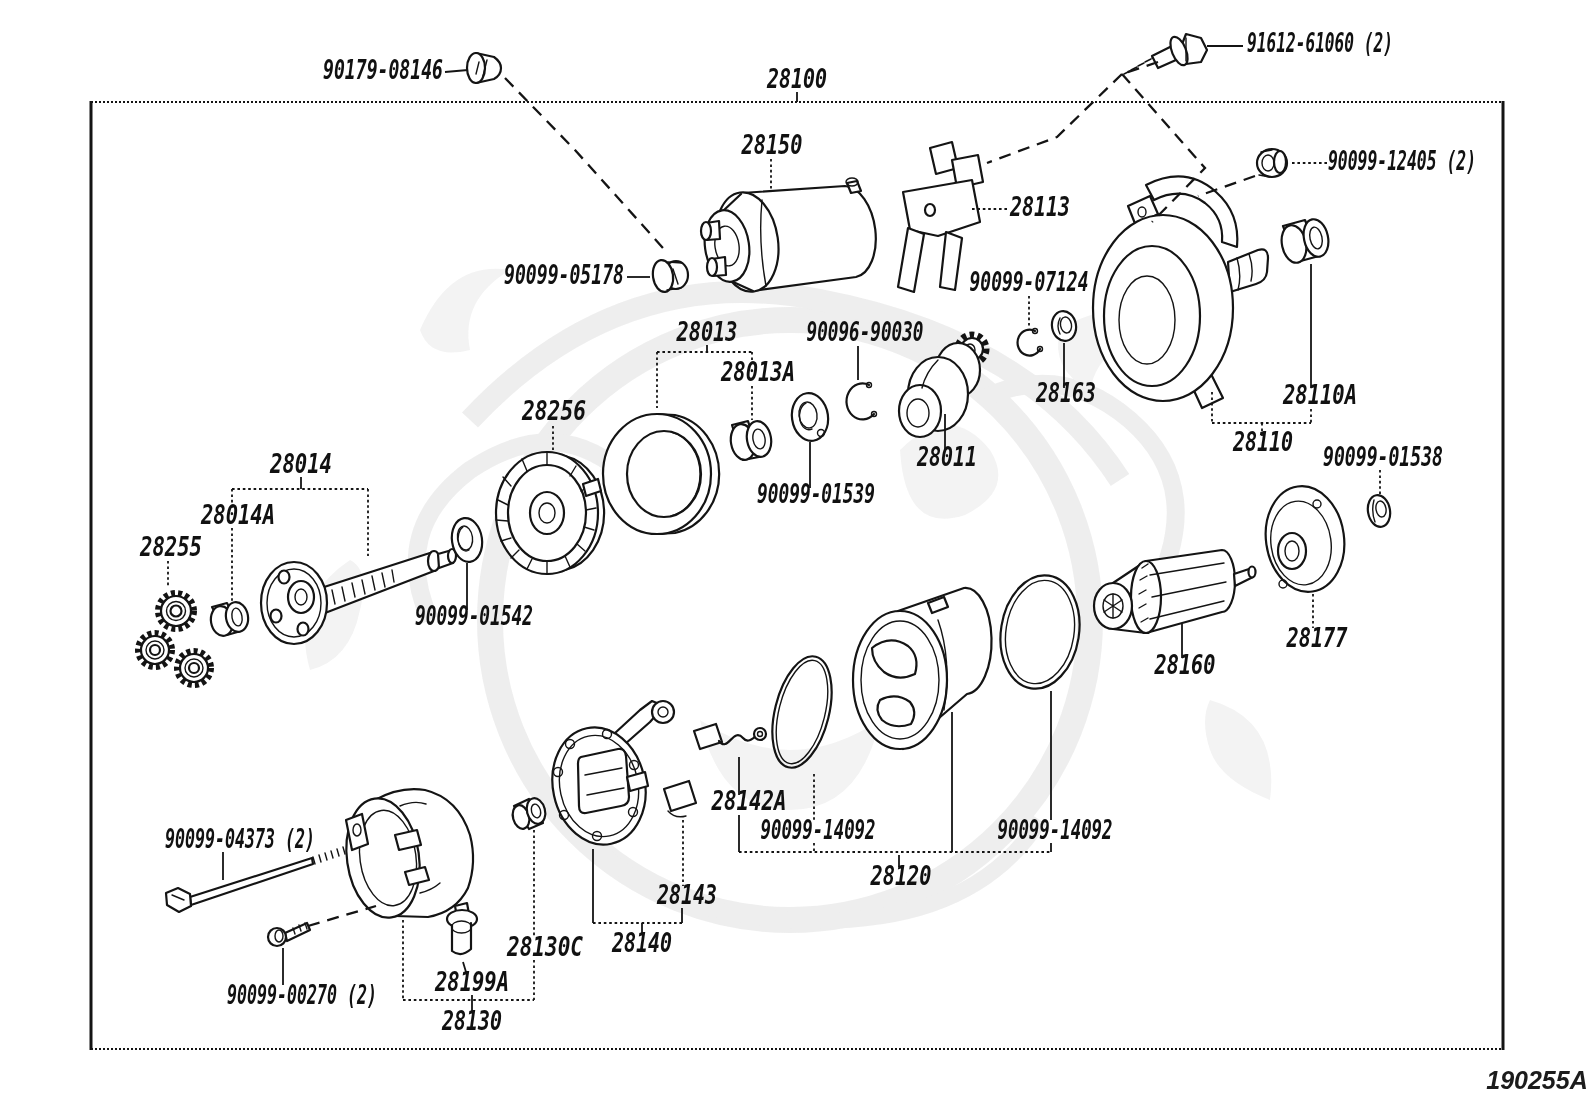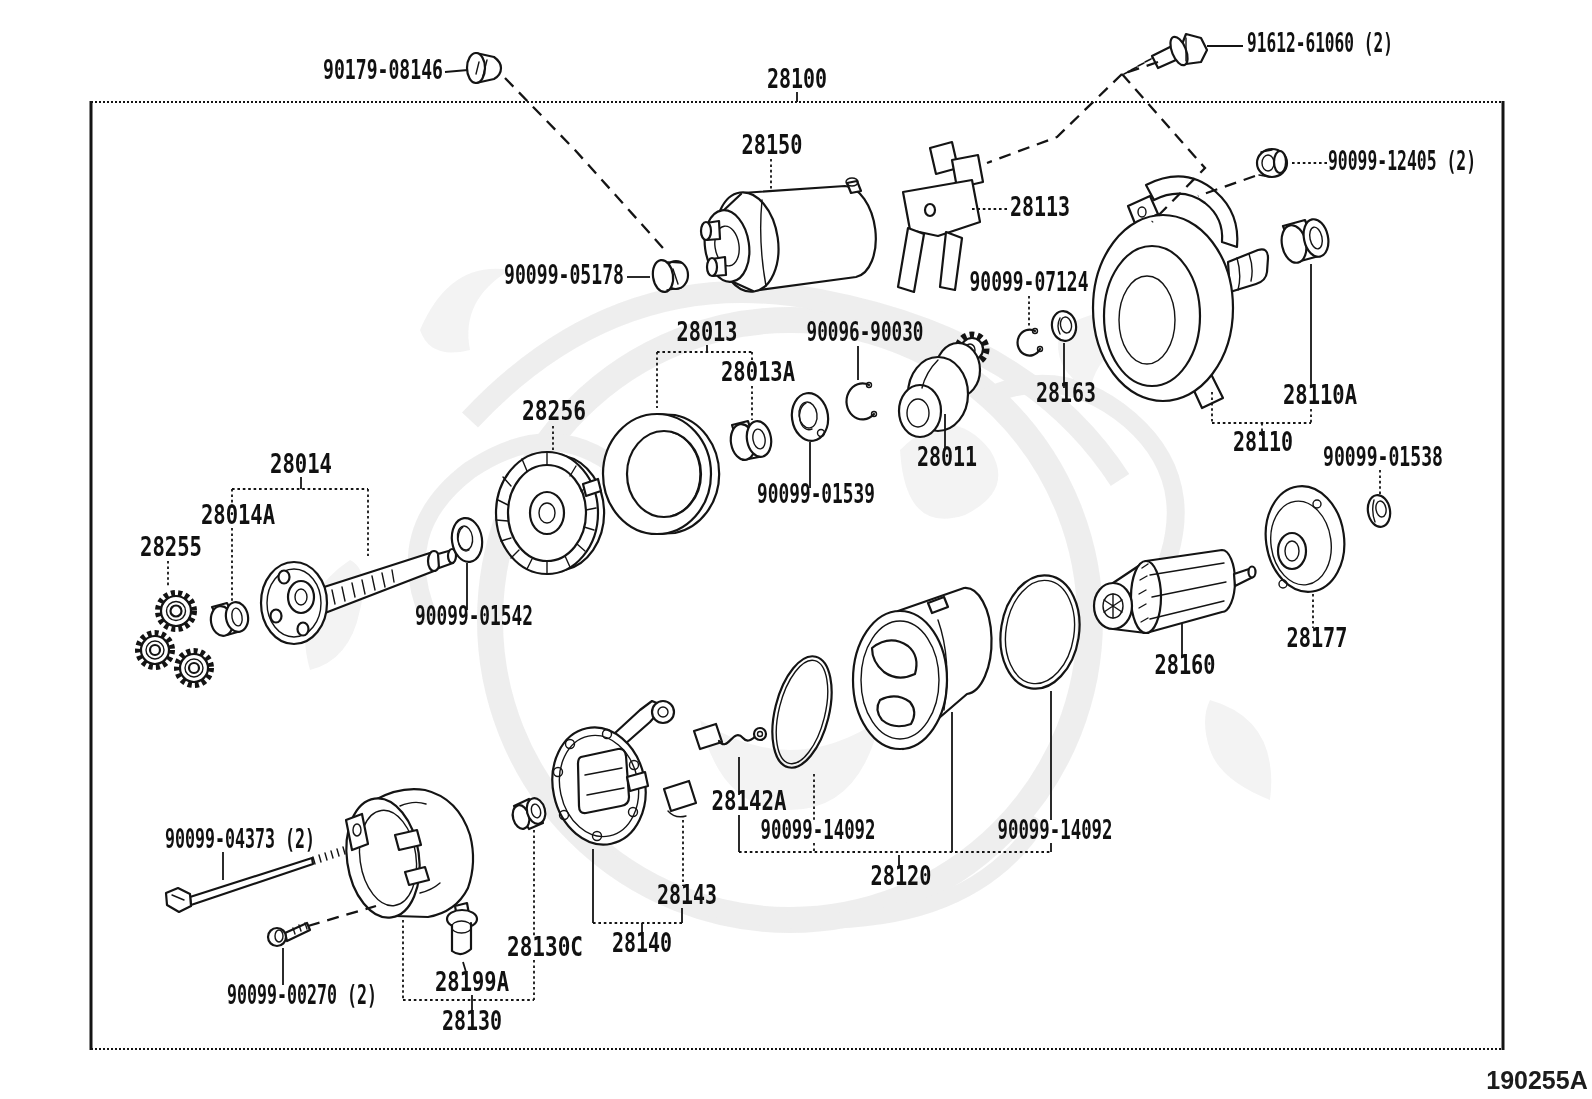--- a/index.html
+++ b/index.html
@@ -1,16 +1,16 @@
 <!DOCTYPE html>
 <html><head>
 <meta charset="utf-8">
 <style>
   html,body{margin:0;padding:0;background:#fff;}
-  .stage{position:relative;width:1592px;height:1099px;background:#ffffff;overflow:hidden;}
+  .stage{position:relative;width:1592px;height:1099px;background:#ffffff;overflow:hidden;font-style:italic;}
   svg{display:block;}
   .part-label{font-family:"DejaVu Sans Mono","Liberation Mono",monospace;font-weight:bold;font-size:27px;fill:#111;}
   .fig-code{font-family:"Liberation Sans","DejaVu Sans",sans-serif;font-weight:600;font-size:25px;fill:#1c1c1c;}
   .ln{stroke:#141414;stroke-width:1.8;fill:none;}
   .lndot{stroke:#141414;stroke-width:1.8;fill:none;stroke-dasharray:2.6 2.8;}
   .dash{stroke:#141414;stroke-width:2.3;fill:none;stroke-dasharray:12 8;}
   .p{stroke:#141414;stroke-width:2.2;fill:#ffffff;stroke-linejoin:round;stroke-linecap:round;}
   .po{stroke:#141414;stroke-width:2.2;fill:none;stroke-linejoin:round;stroke-linecap:round;}
   .pt{stroke:#141414;stroke-width:1.4;fill:none;stroke-linecap:round;}
   .wm{stroke:#ededed;fill:none;}

